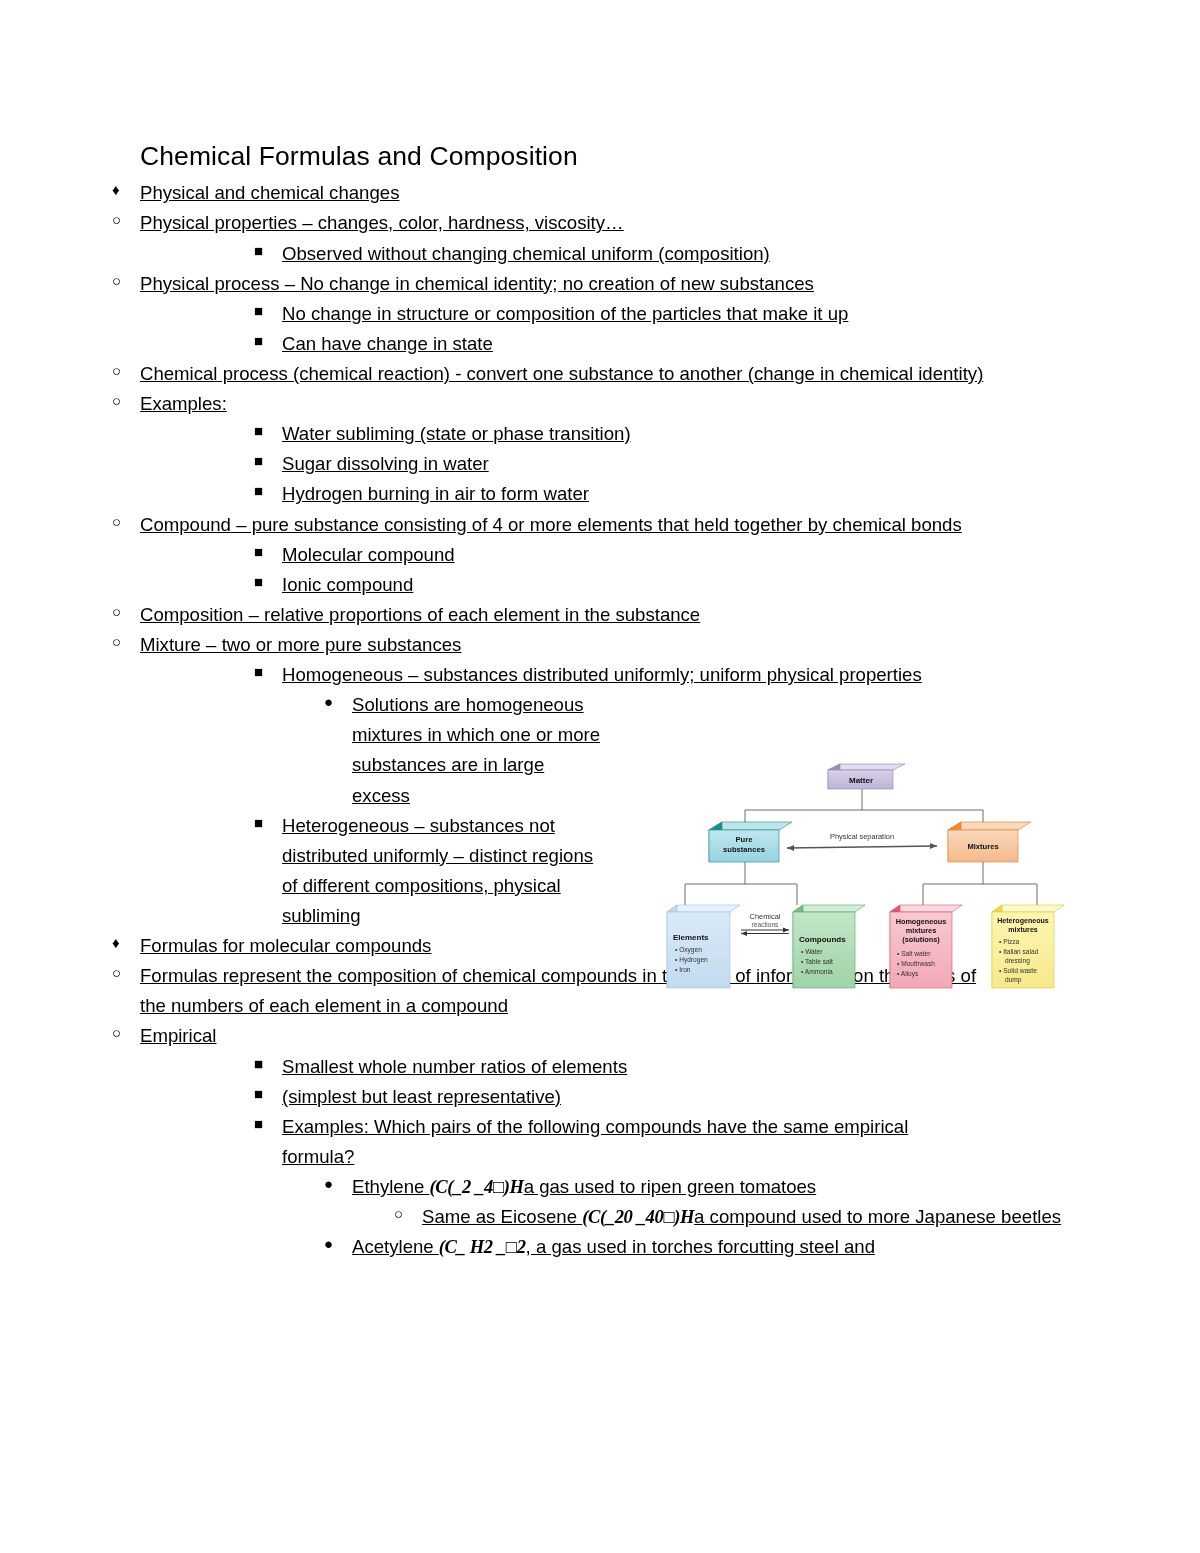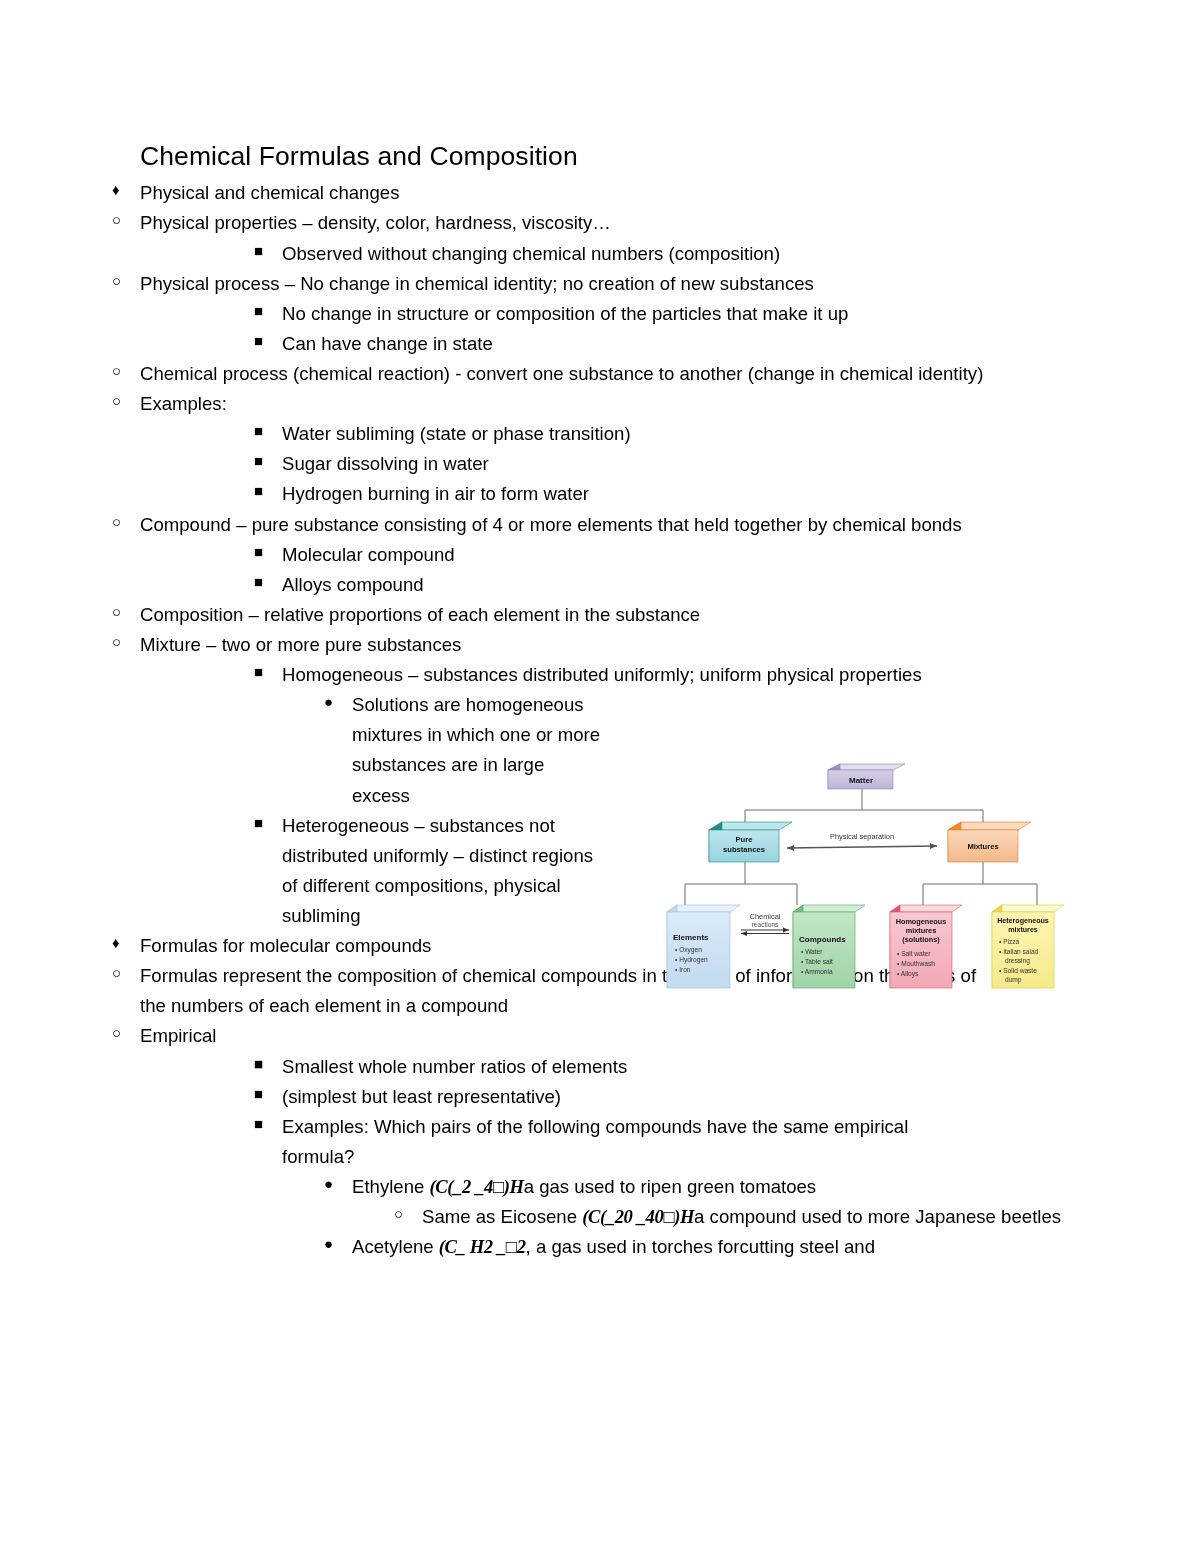--- a/index.html
+++ b/index.html
@@ -55,21 +55,21 @@
   .b-square  { font-size: 13px; }
   .b-dot     { font-size: 14px; }
   .b-ocircle { font-size: 14px; }
 
   .l1 { margin-left: 44px; }
   .l2 { margin-left: 74px; }
   .l3 { margin-left: 72px; }
   .l4 { margin-left: 72px; }
   .l5 { margin-left: 72px; }
 
-  .txt { display: inline; }
+  .txt { display: inline; text-decoration: underline; }
 
   
   .eqn {
     font-family: "Liberation Serif", serif;
     font-weight: bold;
     font-style: italic;
     letter-spacing: -0.4px;
   }
 
   
@@ -91,26 +91,26 @@
 
   <ul class="lvl">
 
     <li class="item l1">
       <span class="bullet b-diamond">♦</span>
       <span class="txt">Physical and chemical changes</span>
     </li>
 
     <li class="item l2">
       <span class="bullet b-circle">○</span>
-      <span class="txt">Physical properties – density, color, hardness, viscosity…</span>
-    </li>
-
-    <li class="item l3" style="margin-left:142px">
-      <span class="bullet b-square">■</span>
-      <span class="txt">Observed without changing chemical numbers (composition)</span>
+      <span class="txt">Physical properties – changes, color, hardness, viscosity…</span>
+    </li>
+
+    <li class="item l3" style="margin-left:142px">
+      <span class="bullet b-square">■</span>
+      <span class="txt">Observed without changing chemical uniform (composition)</span>
     </li>
 
     <li class="item l2" style="max-width:820px">
       <span class="bullet b-circle">○</span>
       <span class="txt">Physical process – No change in chemical identity; no creation of new substances</span>
     </li>
 
     <li class="item l3" style="margin-left:142px">
       <span class="bullet b-square">■</span>
       <span class="txt">No change in structure or composition of the particles that make it up</span>
@@ -151,21 +151,21 @@
       <span class="txt">Compound – pure substance consisting of 4 or more elements that held together by chemical bonds</span>
     </li>
 
     <li class="item l3" style="margin-left:142px">
       <span class="bullet b-square">■</span>
       <span class="txt">Molecular compound</span>
     </li>
 
     <li class="item l3" style="margin-left:142px">
       <span class="bullet b-square">■</span>
-      <span class="txt">Alloys compound</span>
+      <span class="txt">Ionic compound</span>
     </li>
 
     <li class="item l2">
       <span class="bullet b-circle">○</span>
       <span class="txt">Composition – relative proportions of each element in the substance</span>
     </li>
 
     <li class="item l2">
       <span class="bullet b-circle">○</span>
       <span class="txt">Mixture – two or more pure substances</span>

